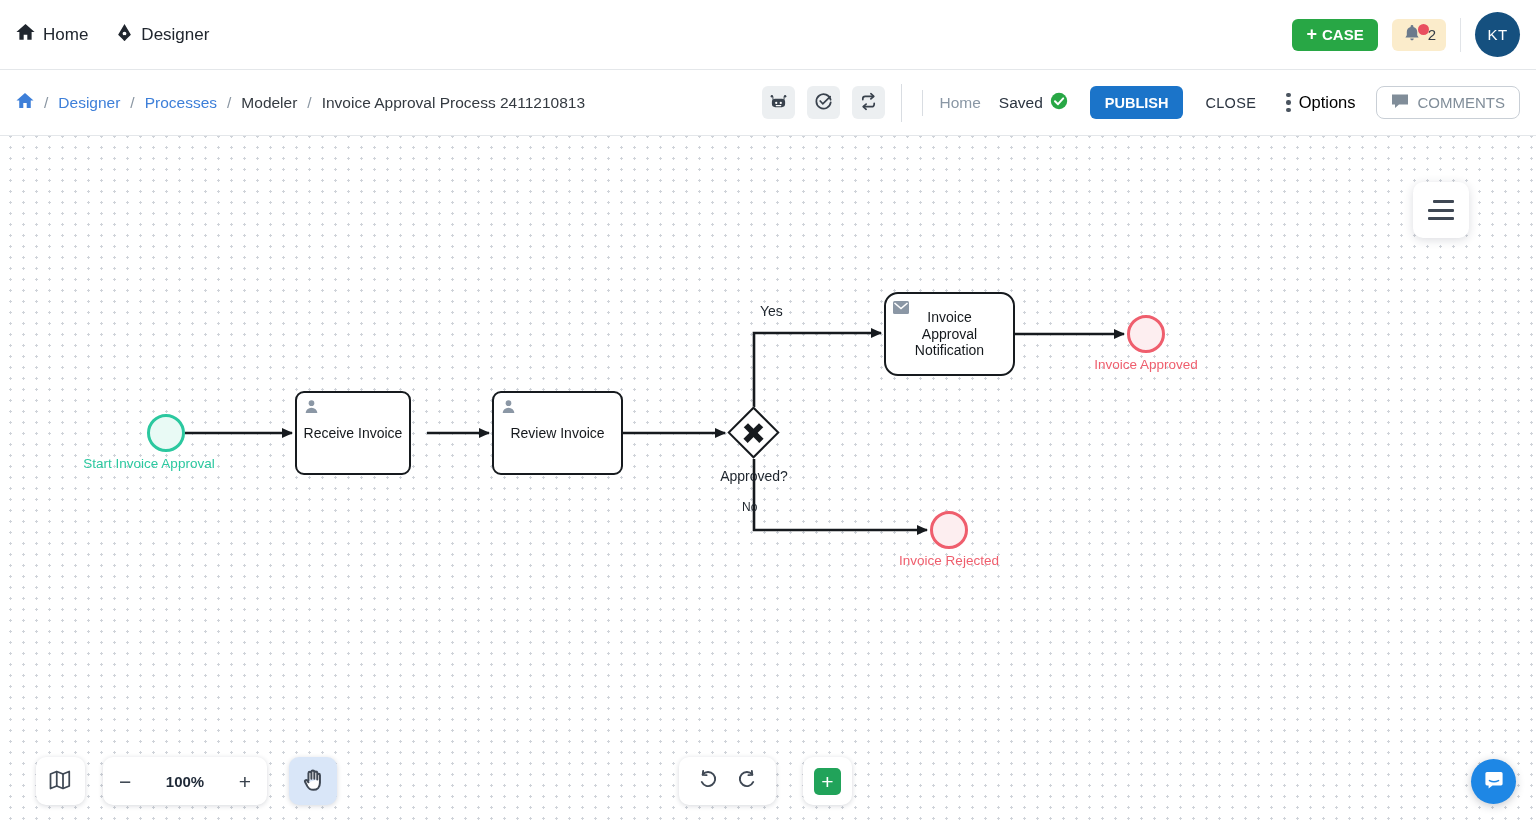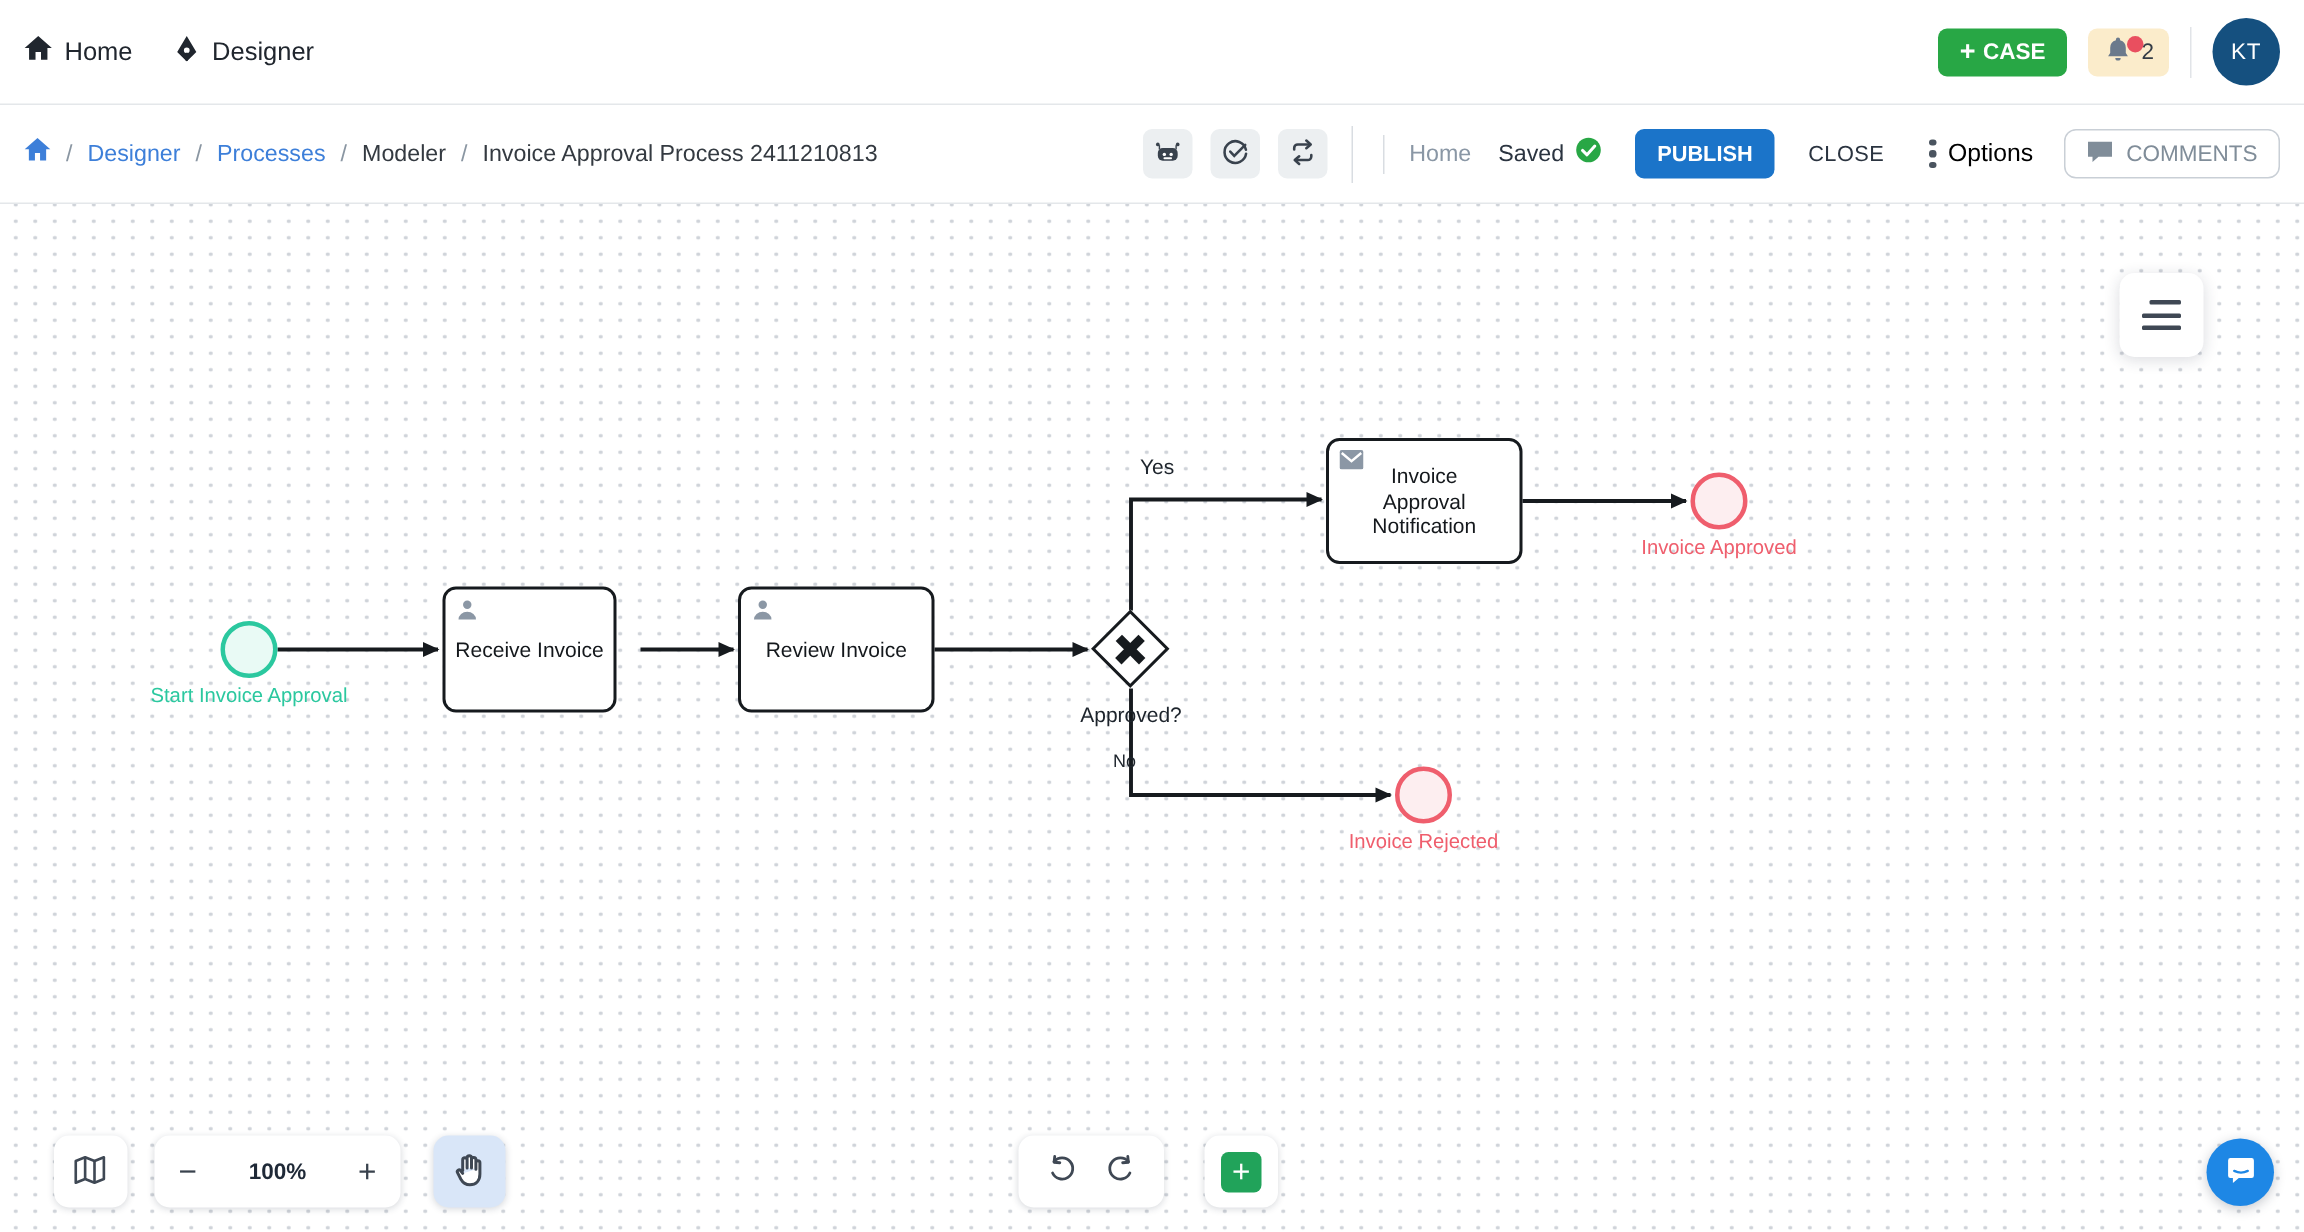--- a/index.html
+++ b/index.html
@@ -257,21 +257,21 @@
       <path d="M185,297 L292,297" marker-end="url(#arrow)"></path>
       <path d="M427,297 L489,297" marker-end="url(#arrow)"></path>
       <path d="M623,297 L725,297" marker-end="url(#arrow)"></path>
       <path d="M754,271 L754,197 L881,197" marker-end="url(#arrow)"></path>
       <path d="M1015,198 L1124,198" marker-end="url(#arrow)"></path>
       <path d="M754,323 L754,394 L927,394" marker-end="url(#arrow)"></path>
     </g>
   </svg>
 
   <div class="event-circle event-start" style="left:147px; top:278px;"></div>
-  <div class="node-label lbl-teal" style="left:66px; top:320px; width:200px;">Start Invoice Approval</div>
+  <div class="node-label lbl-teal" style="left:49px; top:320px; width:200px;">Start Invoice Approval</div>
 
   <div class="task" style="left:295px; top:255px;">
     <span class="task-icon">
       <svg width="15" height="15" viewBox="0 0 16 16" fill="#8b97a5">
           <circle cx="8" cy="4.4" r="3"></circle>
           <path d="M1.8 15 a6.2 5.6 0 0 1 12.4 0 z"></path>
         </svg>
     </span>
     <span class="task-label">Receive Invoice</span>
   </div>
@@ -284,21 +284,21 @@
         </svg>
     </span>
     <span class="task-label">Review Invoice</span>
   </div>
 
   <div class="gateway" style="left:735px; top:278px;"></div>
   <div class="node-label lbl-dark" style="left:704px; top:332px; width:100px; font-size:14px;">Approved?</div>
   <div class="node-label lbl-dark" style="left:760px; top:167px; width:44px; font-size:14px; text-align:left;">Yes</div>
   <div class="node-label lbl-dark" style="left:742px; top:364px; width:44px; font-size:12px; text-align:left;">No</div>
 
-  <div class="task" style="left:884px; top:156px; width:131px;">
+  <div class="task" style="left:884px; top:156px; width:131px;border-radius:14px;">
     <span class="task-icon">
       <svg width="16" height="13" viewBox="0 0 16 13">
           <rect width="16" height="13" rx="1.5" fill="#8b97a5"></rect>
           <path d="M1.5 2 L8 7.5 L14.5 2" fill="none" stroke="#fff" stroke-width="1.6"></path>
         </svg>
     </span>
     <span class="task-label" style="max-width:84px;">Invoice Approval Notification</span>
   </div>
 
   <div class="event-circle event-end" style="left:1127px; top:179px;"></div>

